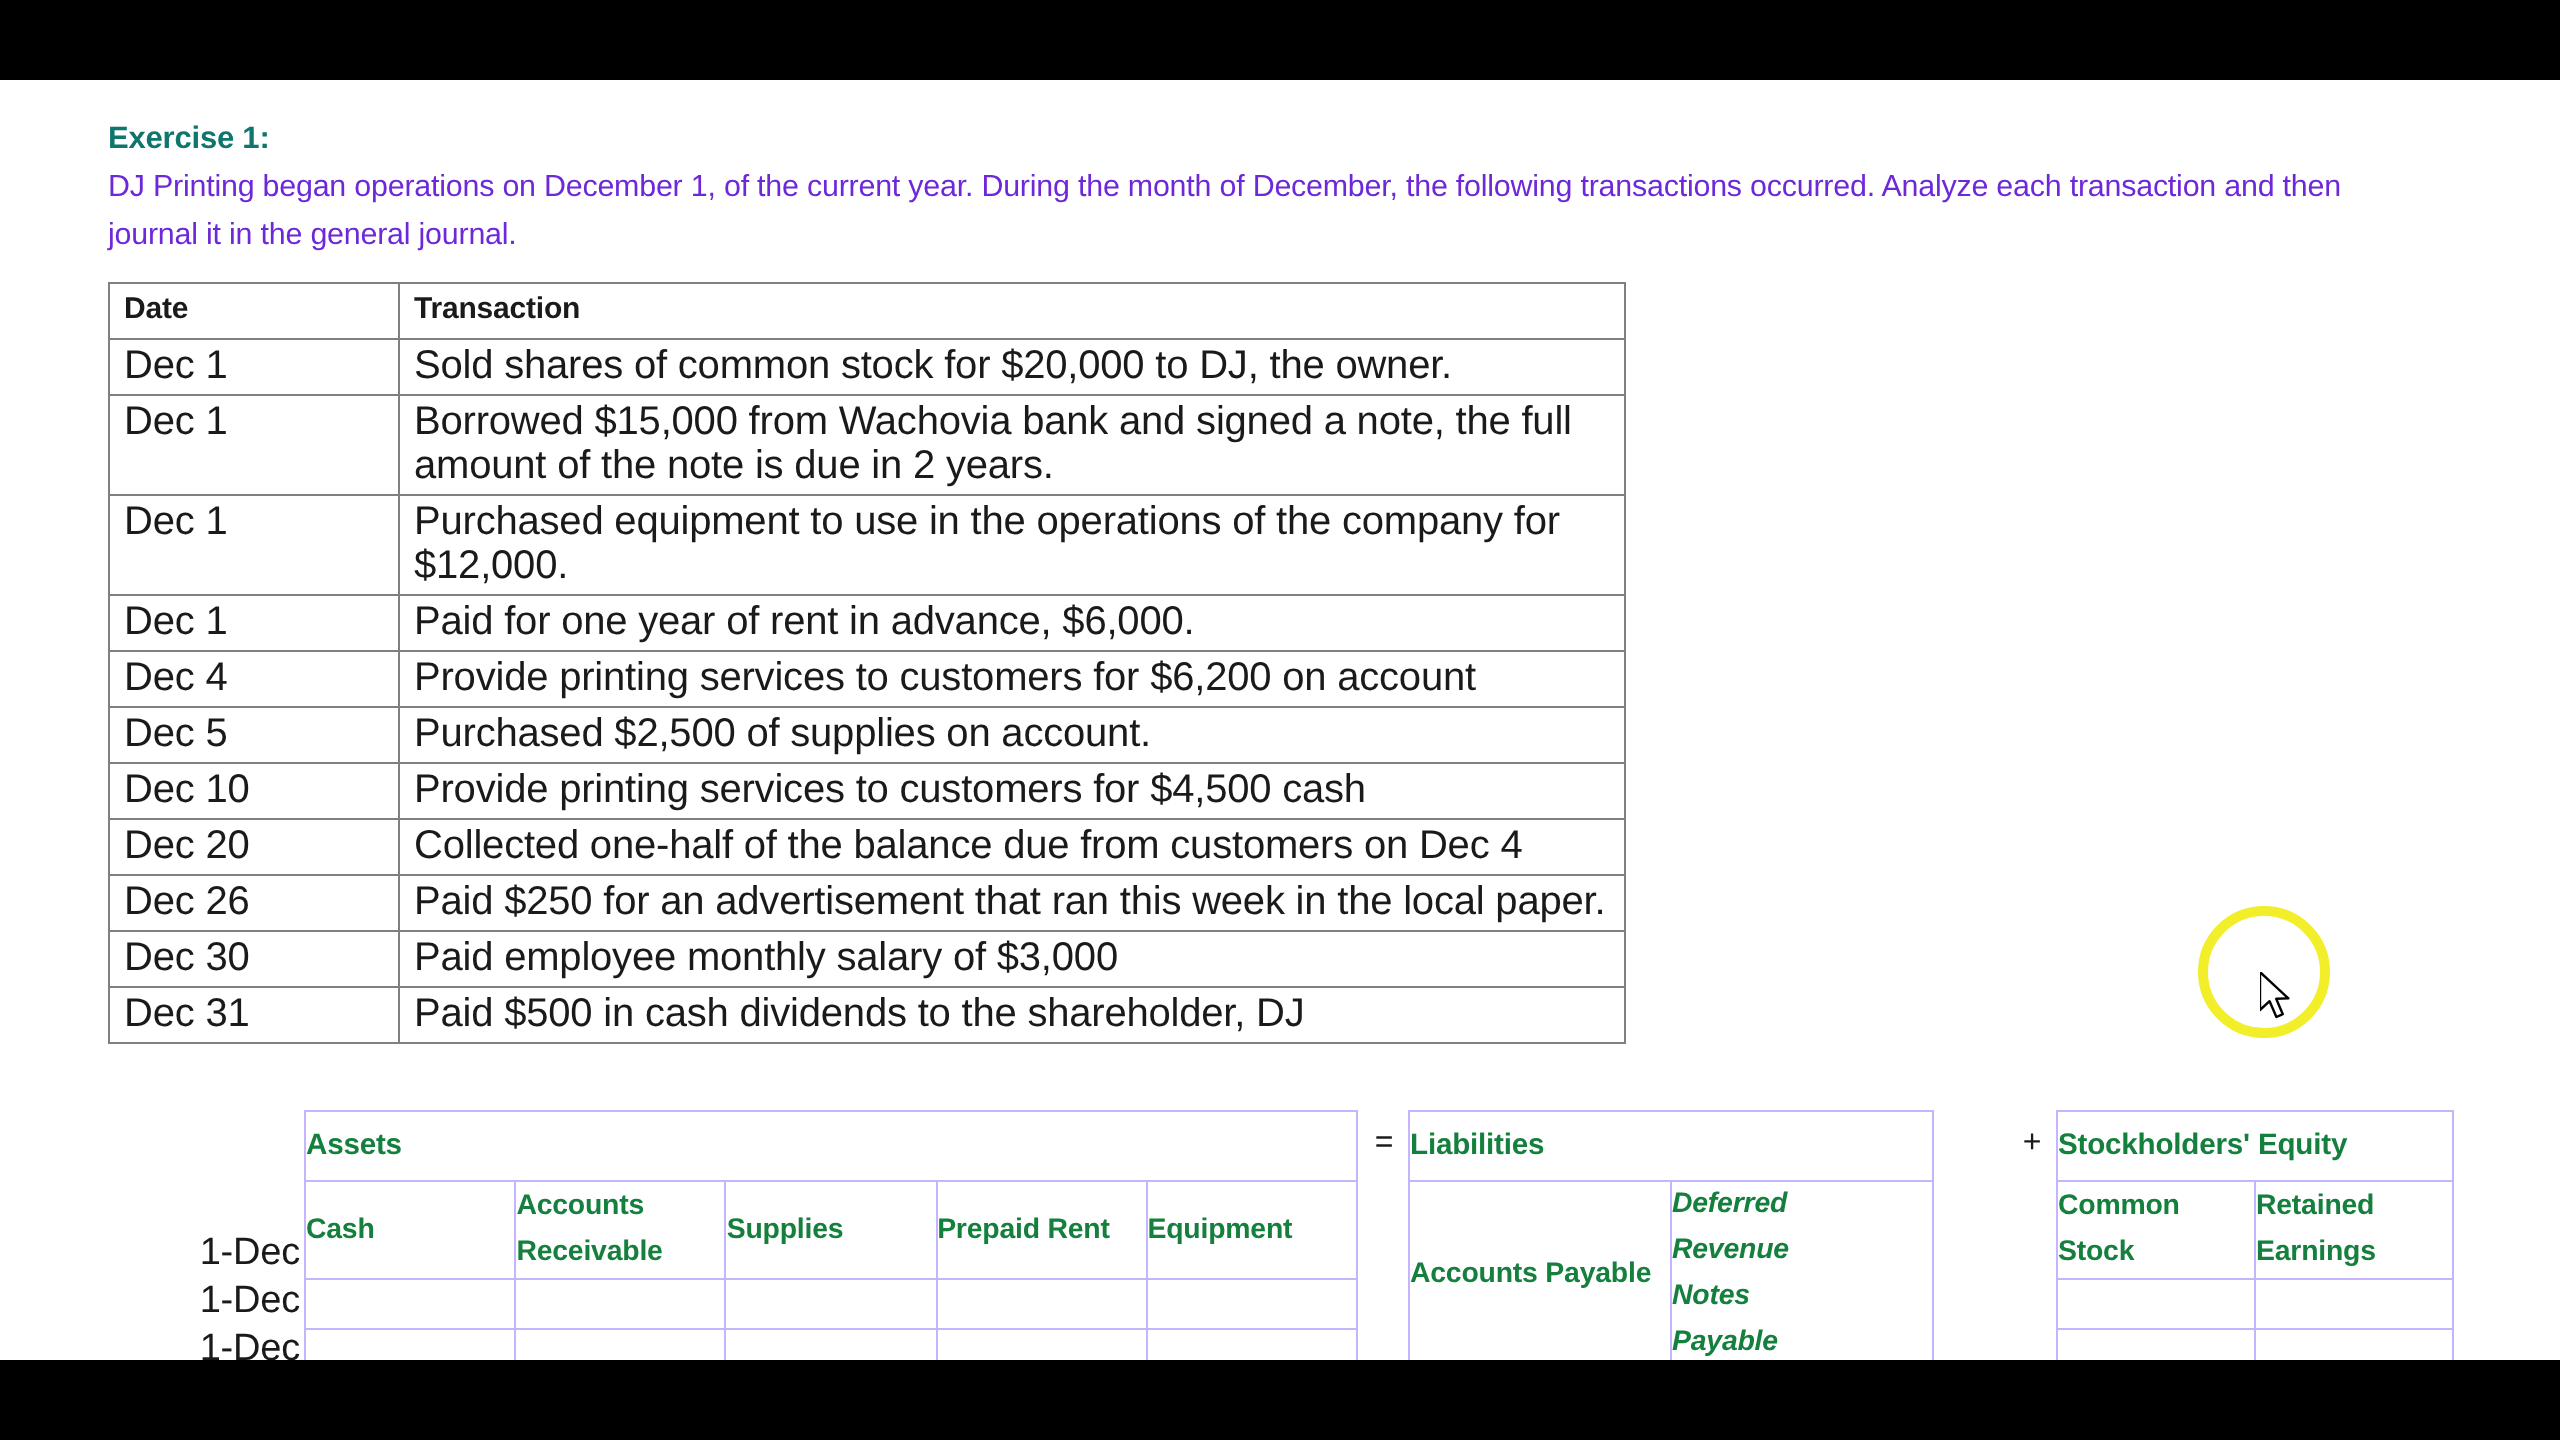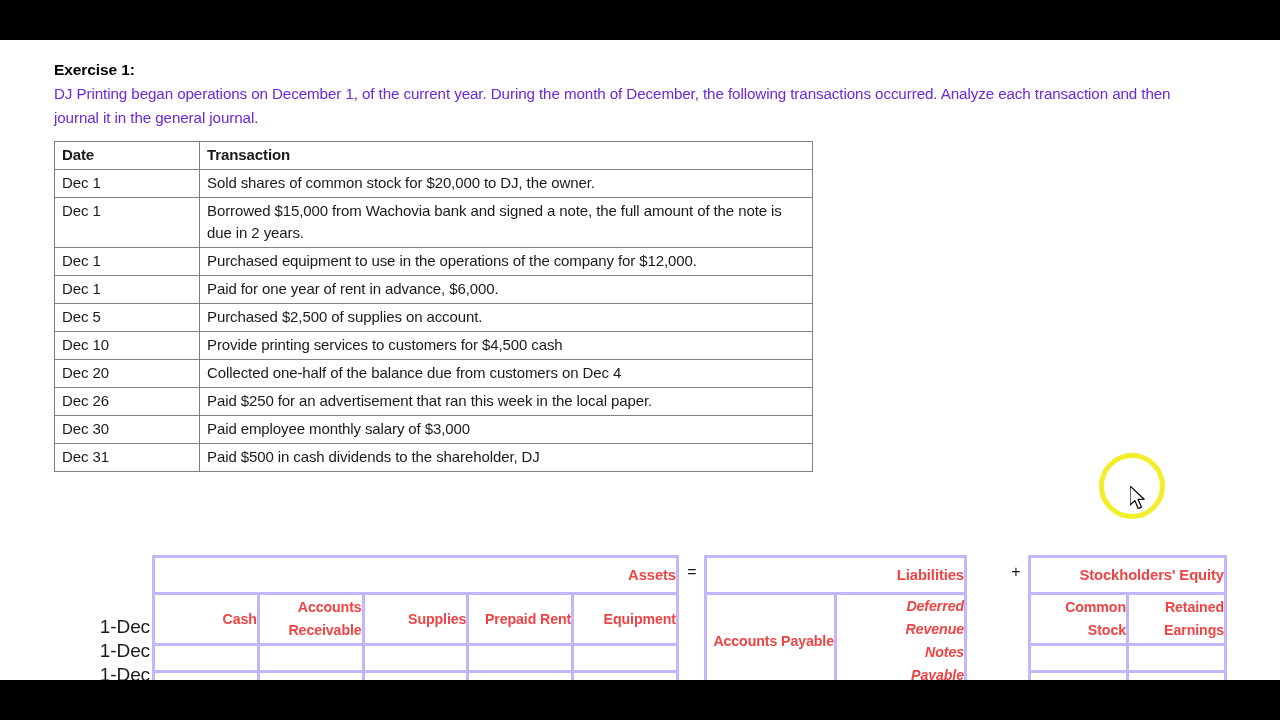--- a/index.html
+++ b/index.html
@@ -42,21 +42,21 @@
     overflow: hidden;
   }
 
   
   #exercise-title {
     position: absolute;
     left: 54px;
     top: 21px;
     font-size: 15.5px;
     font-weight: bold;
-    color: #000000;
+    color: #0f766e;
     letter-spacing: -0.1px;
   }
   #intro-paragraph {
     position: absolute;
     left: 54px;
     top: 42px;
     width: 1165px;
     font-size: 15.2px;
     line-height: 23.5px;
     color: #6d28d9;
@@ -70,21 +70,21 @@
     top: 101px;
     width: 759px;
     border-collapse: collapse;
     table-layout: fixed;
     background: #ffffff;
   }
   #transactions-table th,
   #transactions-table td {
     border: 1px solid #808080;
     padding: 2px 7px 3px 7px;
-    font-size: 15px;
+    font-size: 20px;
     line-height: 22px;
     color: #1a1a1a;
     text-align: left;
     vertical-align: top;
     letter-spacing: -0.1px;
   }
   #transactions-table thead th {
     font-weight: bold;
     font-size: 15px;
   }
@@ -114,25 +114,25 @@
     letter-spacing: -0.1px;
   }
 
   .eq-table {
     position: absolute;
     border-collapse: collapse;
     table-layout: fixed;
     background: #ffffff;
   }
   .eq-table td, .eq-table th {
-    border: 3px solid #c4b5fd;
+    border: 1px solid #c4b5fd;
     font-size: 14.2px;
     font-weight: bold;
-    color: #ef4444;
-    text-align: right;
+    color: #15803d;
+    text-align: left;
     padding: 0;
     letter-spacing: -0.1px;
   }
   .eq-table .grouphead {
     height: 34px;
     vertical-align: middle;
     font-size: 14.8px;
   }
   .eq-table .subhead {
     height: 48px;
@@ -209,20 +209,24 @@
           </tr>
           <tr>
             <td class="col-date">Dec 1</td>
             <td>Purchased equipment to use in the operations of the company for $12,000.</td>
           </tr>
           <tr>
             <td class="col-date">Dec 1</td>
             <td>Paid for one year of rent in advance, $6,000.</td>
           </tr>
           <tr>
+            <td class="col-date">Dec 4</td>
+            <td>Provide printing services to customers for $6,200 on account</td>
+          </tr>
+          <tr>
             <td class="col-date">Dec 5</td>
             <td>Purchased $2,500 of supplies on account.</td>
           </tr>
           <tr>
             <td class="col-date">Dec 10</td>
             <td>Provide printing services to customers for $4,500 cash</td>
           </tr>
           <tr>
             <td class="col-date">Dec 20</td>
             <td>Collected one-half of the balance due from customers on Dec 4</td>

